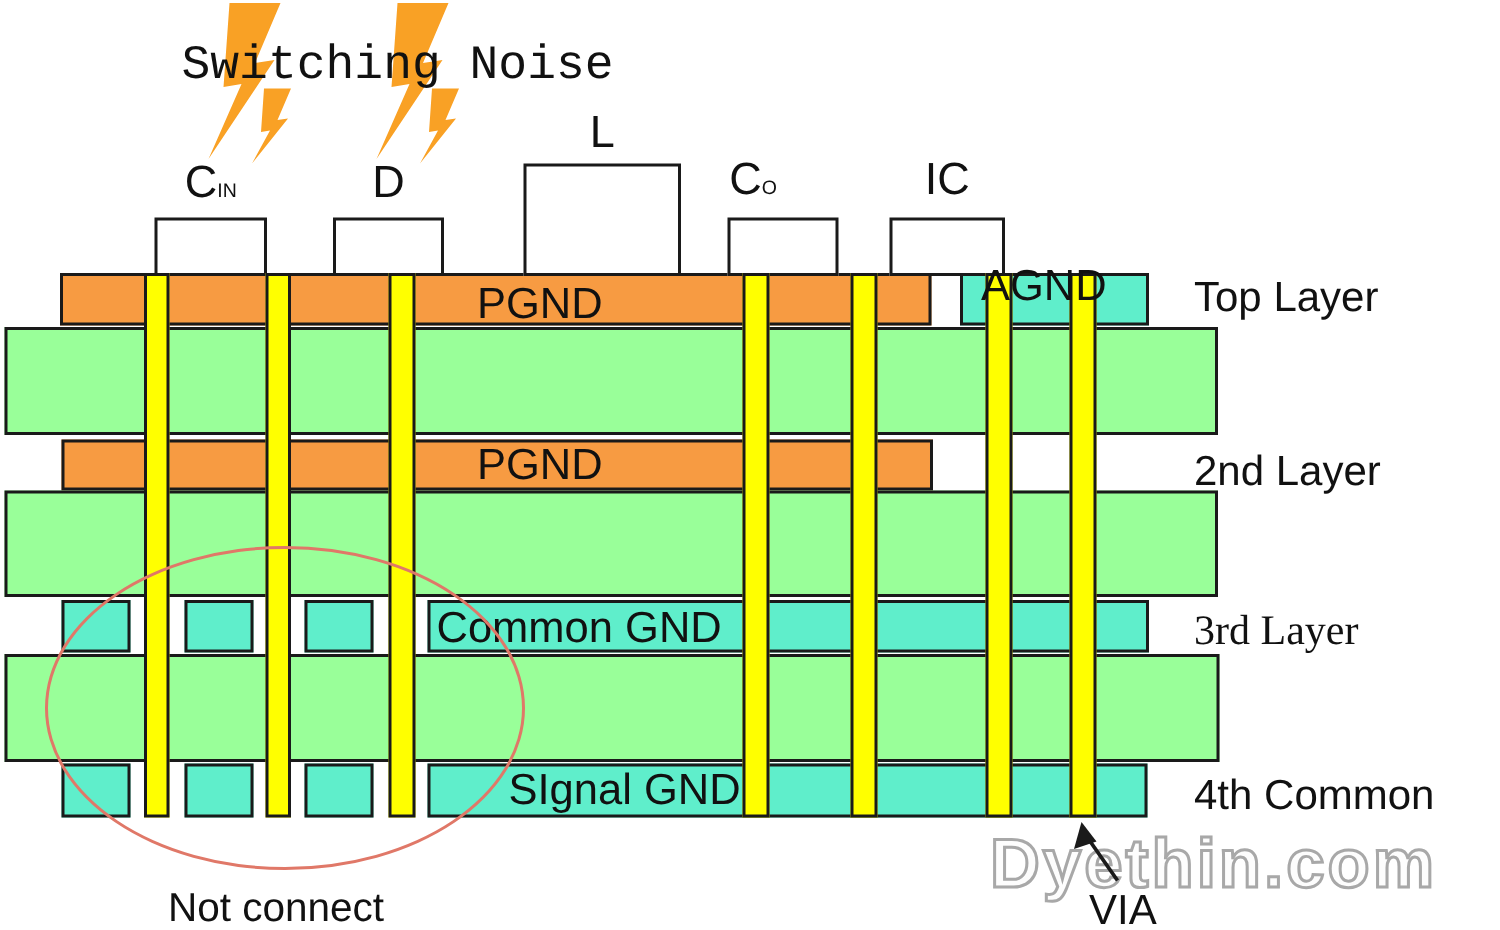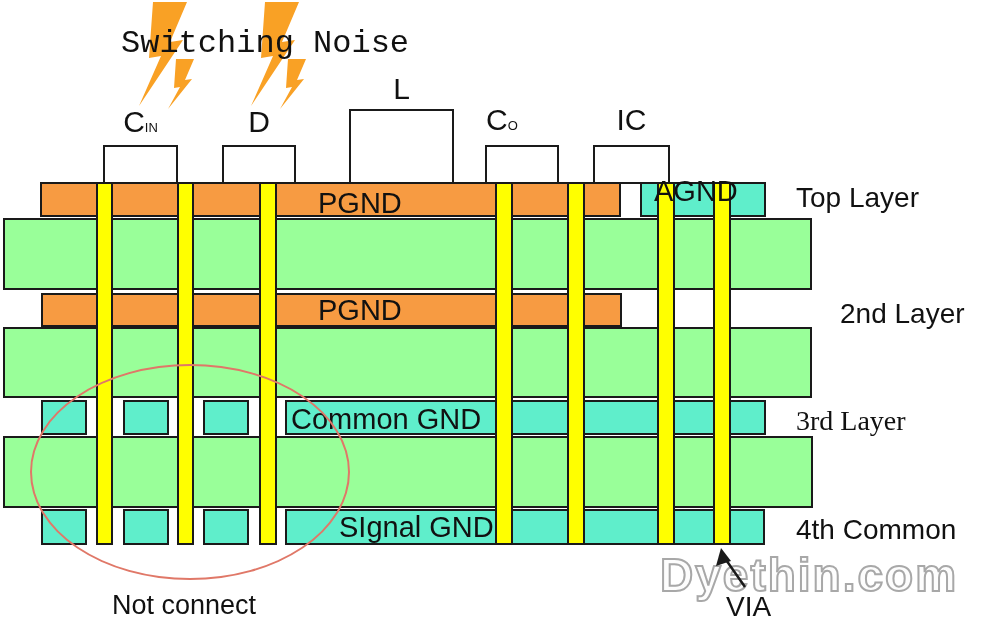--- a/index.html
+++ b/index.html
@@ -145,21 +145,21 @@
 <div class="via" style="left:657px; width:18px;"></div>
 <div class="via" style="left:713px; width:18px;"></div>
 
 <div class="plane-label" style="left:318px; top:188px;">PGND</div>
 <div class="plane-label" style="left:654px; top:176px;">AGND</div>
 <div class="plane-label" style="left:318px; top:295px;">PGND</div>
 <div class="plane-label" style="left:291px; top:404px;">Common GND</div>
 <div class="plane-label" style="left:291px; top:512px;margin-left:48px;">SIgnal GND</div>
 
 <div class="layer-label" style="top:183px;">Top Layer</div>
-<div class="layer-label" style="top:299px;margin-left:44px;">2nd Layer</div>
+<div class="layer-label" style="top:299px;">2nd Layer</div>
 <div class="layer-label" style="top:406px;font-family:Liberation Serif, serif;">3rd Layer</div>
 <div class="layer-label" style="top:515px;">4th Common</div>
 
 <div class="ellipse"></div>
 <div class="note-label" style="left:112px; top:590px;text-align:center;">Not connect</div>
 
 <div class="watermark">Dyethin.com</div>
 
 <svg class="arrow-svg" width="46" height="52" viewBox="0 0 46 52">
   <line x1="37" y1="42" x2="16" y2="12" stroke="#1a1a1a" stroke-width="2.5"></line>

